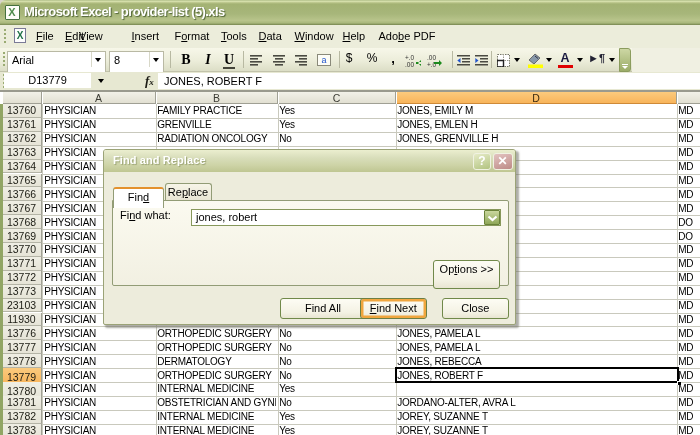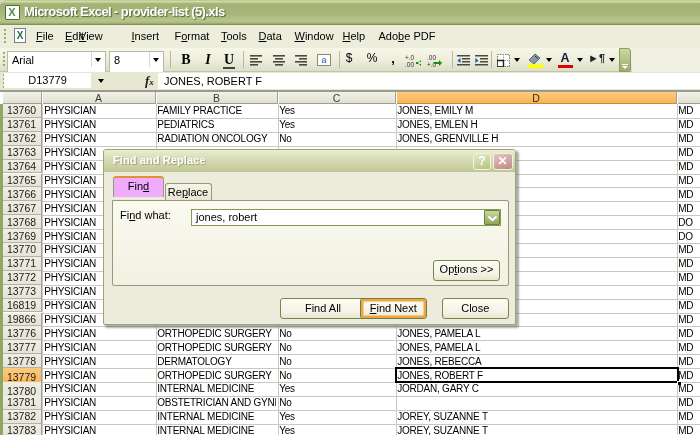--- a/index.html
+++ b/index.html
@@ -45,30 +45,30 @@
 #selcell{position:absolute;left:394.5px;top:367.1px;width:284.5px;height:15.9px;border:2px solid #000}
 #selhandle{position:absolute;left:676.5px;top:380.8px;width:4px;height:4px;background:#000;border:1px solid #fff;border-right:none;border-bottom:none}
 
 #dlg{position:absolute;left:103px;top:149px;width:413px;height:176px;background:#edecdc;border:1px solid #9ba377;border-radius:3px 3px 2px 2px;box-shadow:2.5px 2.5px 2px rgba(105,105,95,.55)}
 #dtitle{position:absolute;left:0;top:0;width:411px;height:22px;background:linear-gradient(180deg,#ebeecf 0%,#d9debb 35%,#cdd3a6 70%,#bfc692 100%);border-radius:2px 2px 0 0}
 #dtitle .dtext{position:absolute;left:9px;top:4px;font-size:11px;font-weight:bold;letter-spacing:0.1px;color:#ffffff;text-shadow:1px 1px 1px rgba(130,140,90,.7)}
 .capbtn{position:absolute;top:3px;width:18px;height:17px;border:1px solid #f0f2e2;border-radius:3px;color:#fff;text-align:center;font-weight:bold}
 #helpbtn{left:369px;background:linear-gradient(160deg,#e6ebc8,#b2c380);font-size:12px;line-height:15px}
 #closebtn{left:388.5px;width:20px;background:linear-gradient(160deg,#e3c4c1,#bd8a86);font-size:12px;line-height:15px}
 .tab{position:absolute;font-size:11px;text-align:center;border:1px solid #929c76;border-bottom:none;border-radius:3px 3px 0 0}
-#tabfind{left:9px;top:26px;width:51px;height:21px;background:#f0abfc;border-top:2.5px solid #e3912e;line-height:17px;z-index:3}
+#tabfind{left:9px;top:37px;width:51px;height:21px;background:#ffffff;border-top:2.5px solid #e3912e;line-height:17px;z-index:3}
 #tabrepl{left:60.5px;top:33px;width:47px;height:17px;background:linear-gradient(180deg,#f7f5e8,#e8e5d4);line-height:16px;z-index:1}
 #dpanel{position:absolute;left:8px;top:49.5px;width:397px;height:86px;background:linear-gradient(180deg,#fbfaf0,#f2f0e2);border:1px solid #929c76;border-radius:0 2px 2px 2px;z-index:2}
 #fwlabel{position:absolute;left:16px;top:58.5px;font-size:11px;color:#000;z-index:4}
 #fcombo{position:absolute;left:87px;top:58.5px;width:310px;height:17px;background:#fff;border:1px solid #87985b;z-index:4}
 #fcombo .ft{position:absolute;left:4px;top:0;font-size:11px;line-height:15px;color:#000}
 #fcbtn{position:absolute;right:0.5px;top:0.5px;width:15.5px;height:14.5px;background:linear-gradient(180deg,#c9d79e,#8fa758);border:1px solid #6a8239;border-radius:1px}
 #fcbtn svg{position:absolute;left:2px;top:3.5px}
 .btn{position:absolute;height:21.5px;background:linear-gradient(180deg,#fdfcf4 0%,#f4f2e4 70%,#e8e5d2 100%);border:1px solid #71894a;border-radius:3px;font-size:11px;text-align:center;line-height:19.5px;color:#000;z-index:4}
-#optbtn{left:329px;top:110px;width:67px;height:21px;line-height:16.5px}
+#optbtn{left:329px;top:110px;width:67px;height:29px;line-height:16.5px}
 #btnall{left:176px;top:147.5px;width:86px}
 #btnnext{left:255.5px;top:147.5px;width:67.5px;box-shadow:inset 0 0 0 2.5px #f0a63e;border-color:#6d7f44}
 #btnclose{left:338px;top:147.5px;width:66.5px}
 u{text-decoration:underline;text-underline-offset:1px}
 </style></head>
 <body>
 <div id="app">
 
 <div id="corner"></div>
 <div id="title">
@@ -242,21 +242,21 @@
 <div class="hl" style="top:319.80px"></div>
 <div class="hl" style="top:333.70px"></div>
  <div class="rh" style="top:14.00px;height:13.90px">13760</div>
 <div class="cell" style="left:44.20px;top:14.00px;width:110.00px;height:13.90px">PHYSICIAN</div>
 <div class="cell" style="left:157.20px;top:14.00px;width:119.00px;height:13.90px">FAMILY PRACTICE</div>
 <div class="cell" style="left:279.20px;top:14.00px;width:115.00px;height:13.90px">Yes</div>
 <div class="cell" style="left:397.20px;top:14.00px;width:278.00px;height:13.90px">JONES, EMILY M</div>
 <div class="cell" style="left:678.20px;top:14.00px;width:22.50px;height:13.90px">MD</div>
 <div class="rh" style="top:27.90px;height:13.90px">13761</div>
 <div class="cell" style="left:44.20px;top:27.90px;width:110.00px;height:13.90px">PHYSICIAN</div>
-<div class="cell" style="left:157.20px;top:27.90px;width:119.00px;height:13.90px">PEDIATRICS</div>
+<div class="cell" style="left:157.20px;top:27.90px;width:119.00px;height:13.90px">GRENVILLE</div>
 <div class="cell" style="left:279.20px;top:27.90px;width:115.00px;height:13.90px">Yes</div>
 <div class="cell" style="left:397.20px;top:27.90px;width:278.00px;height:13.90px">JONES, EMLEN H</div>
 <div class="cell" style="left:678.20px;top:27.90px;width:22.50px;height:13.90px">MD</div>
 <div class="rh" style="top:41.80px;height:13.90px">13762</div>
 <div class="cell" style="left:44.20px;top:41.80px;width:110.00px;height:13.90px">PHYSICIAN</div>
 <div class="cell" style="left:157.20px;top:41.80px;width:119.00px;height:13.90px">RADIATION ONCOLOGY</div>
 <div class="cell" style="left:279.20px;top:41.80px;width:115.00px;height:13.90px">No</div>
 <div class="cell" style="left:397.20px;top:41.80px;width:278.00px;height:13.90px">JONES, GRENVILLE H</div>
 <div class="cell" style="left:678.20px;top:41.80px;width:22.50px;height:13.90px">MD</div>
 <div class="rh" style="top:55.70px;height:13.90px">13763</div>
@@ -285,24 +285,24 @@
 <div class="cell" style="left:678.20px;top:153.00px;width:22.50px;height:13.90px">MD</div>
 <div class="rh" style="top:166.90px;height:13.90px">13771</div>
 <div class="cell" style="left:44.20px;top:166.90px;width:110.00px;height:13.90px">PHYSICIAN</div>
 <div class="cell" style="left:678.20px;top:166.90px;width:22.50px;height:13.90px">MD</div>
 <div class="rh" style="top:180.80px;height:13.90px">13772</div>
 <div class="cell" style="left:44.20px;top:180.80px;width:110.00px;height:13.90px">PHYSICIAN</div>
 <div class="cell" style="left:678.20px;top:180.80px;width:22.50px;height:13.90px">MD</div>
 <div class="rh" style="top:194.70px;height:13.90px">13773</div>
 <div class="cell" style="left:44.20px;top:194.70px;width:110.00px;height:13.90px">PHYSICIAN</div>
 <div class="cell" style="left:678.20px;top:194.70px;width:22.50px;height:13.90px">MD</div>
-<div class="rh" style="top:208.60px;height:13.90px">16819</div>
+<div class="rh" style="top:208.60px;height:13.90px">23103</div>
 <div class="cell" style="left:44.20px;top:208.60px;width:110.00px;height:13.90px">PHYSICIAN</div>
 <div class="cell" style="left:678.20px;top:208.60px;width:22.50px;height:13.90px">MD</div>
-<div class="rh" style="top:222.50px;height:13.90px">19866</div>
+<div class="rh" style="top:222.50px;height:13.90px">11930</div>
 <div class="cell" style="left:44.20px;top:222.50px;width:110.00px;height:13.90px">PHYSICIAN</div>
 <div class="cell" style="left:678.20px;top:222.50px;width:22.50px;height:13.90px">MD</div>
 <div class="rh" style="top:236.40px;height:13.90px">13776</div>
 <div class="cell" style="left:44.20px;top:236.40px;width:110.00px;height:13.90px">PHYSICIAN</div>
 <div class="cell" style="left:157.20px;top:236.40px;width:119.00px;height:13.90px">ORTHOPEDIC SURGERY</div>
 <div class="cell" style="left:279.20px;top:236.40px;width:115.00px;height:13.90px">No</div>
 <div class="cell" style="left:397.20px;top:236.40px;width:278.00px;height:13.90px">JONES, PAMELA L</div>
 <div class="cell" style="left:678.20px;top:236.40px;width:22.50px;height:13.90px">MD</div>
 <div class="rh" style="top:250.30px;height:13.90px">13777</div>
 <div class="cell" style="left:44.20px;top:250.30px;width:110.00px;height:13.90px">PHYSICIAN</div>
@@ -319,26 +319,26 @@
 <div class="rh sel" style="top:278.10px;height:18px">13779</div>
 <div class="cell" style="left:44.20px;top:278.10px;width:110.00px;height:13.90px">PHYSICIAN</div>
 <div class="cell" style="left:157.20px;top:278.10px;width:119.00px;height:13.90px">ORTHOPEDIC SURGERY</div>
 <div class="cell" style="left:279.20px;top:278.10px;width:115.00px;height:13.90px">No</div>
 <div class="cell" style="left:397.20px;top:278.10px;width:278.00px;height:13.90px">JONES, ROBERT F</div>
 <div class="cell" style="left:678.20px;top:278.10px;width:22.50px;height:13.90px">MD</div>
 <div class="rh" style="top:292.00px;height:19px">13780</div>
 <div class="cell" style="left:44.20px;top:292.00px;width:110.00px;height:13.90px">PHYSICIAN</div>
 <div class="cell" style="left:157.20px;top:292.00px;width:119.00px;height:13.90px">INTERNAL MEDICINE</div>
 <div class="cell" style="left:279.20px;top:292.00px;width:115.00px;height:13.90px">Yes</div>
-<div class="cell" style="left:397.20px;top:292.00px;width:278.00px;height:13.90px">JORDAN, GARY C</div>
 <div class="cell" style="left:678.20px;top:292.00px;width:22.50px;height:13.90px">MD</div>
 <div class="rh" style="top:305.90px;height:13.90px">13781</div>
 <div class="cell" style="left:44.20px;top:305.90px;width:110.00px;height:13.90px">PHYSICIAN</div>
 <div class="cell" style="left:157.20px;top:305.90px;width:119.00px;height:13.90px">OBSTETRICIAN AND GYNECOLOGIST</div>
 <div class="cell" style="left:279.20px;top:305.90px;width:115.00px;height:13.90px">No</div>
+<div class="cell" style="left:397.20px;top:305.90px;width:278.00px;height:13.90px">JORDANO-ALTER, AVRA L</div>
 <div class="cell" style="left:678.20px;top:305.90px;width:22.50px;height:13.90px">MD</div>
 <div class="rh" style="top:319.80px;height:13.90px">13782</div>
 <div class="cell" style="left:44.20px;top:319.80px;width:110.00px;height:13.90px">PHYSICIAN</div>
 <div class="cell" style="left:157.20px;top:319.80px;width:119.00px;height:13.90px">INTERNAL MEDICINE</div>
 <div class="cell" style="left:279.20px;top:319.80px;width:115.00px;height:13.90px">Yes</div>
 <div class="cell" style="left:397.20px;top:319.80px;width:278.00px;height:13.90px">JOREY, SUZANNE T</div>
 <div class="cell" style="left:678.20px;top:319.80px;width:22.50px;height:13.90px">MD</div>
 <div class="rh" style="top:333.70px;height:13.90px">13783</div>
 <div class="cell" style="left:44.20px;top:333.70px;width:110.00px;height:13.90px">PHYSICIAN</div>
 <div class="cell" style="left:157.20px;top:333.70px;width:119.00px;height:13.90px">INTERNAL MEDICINE</div>

